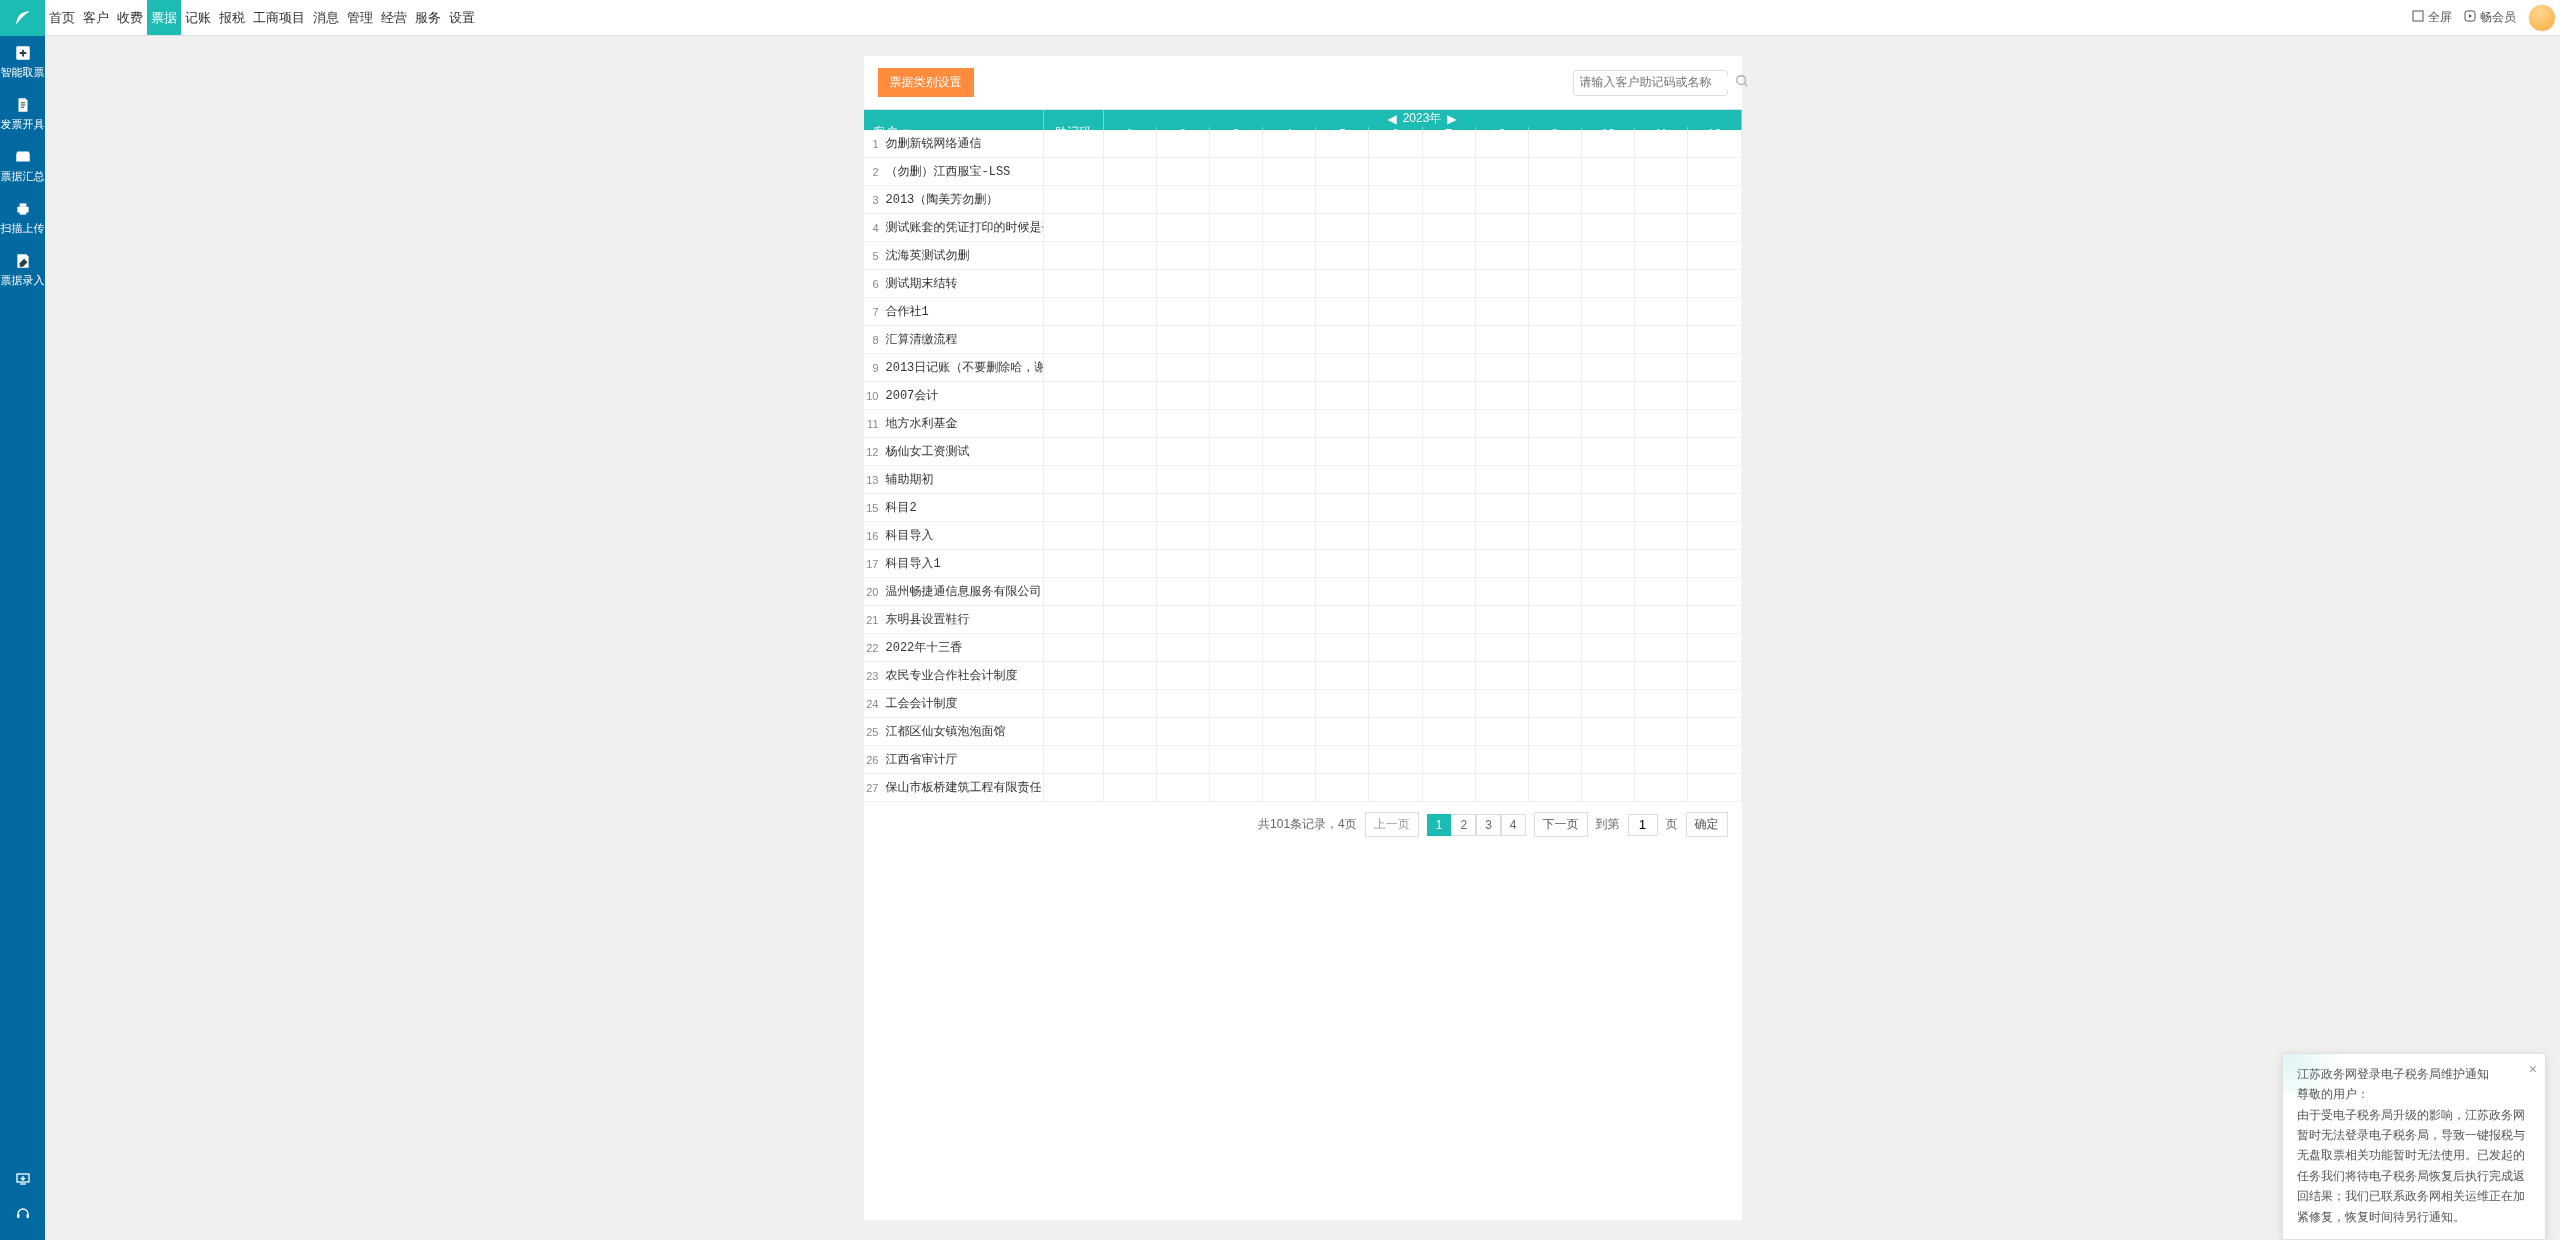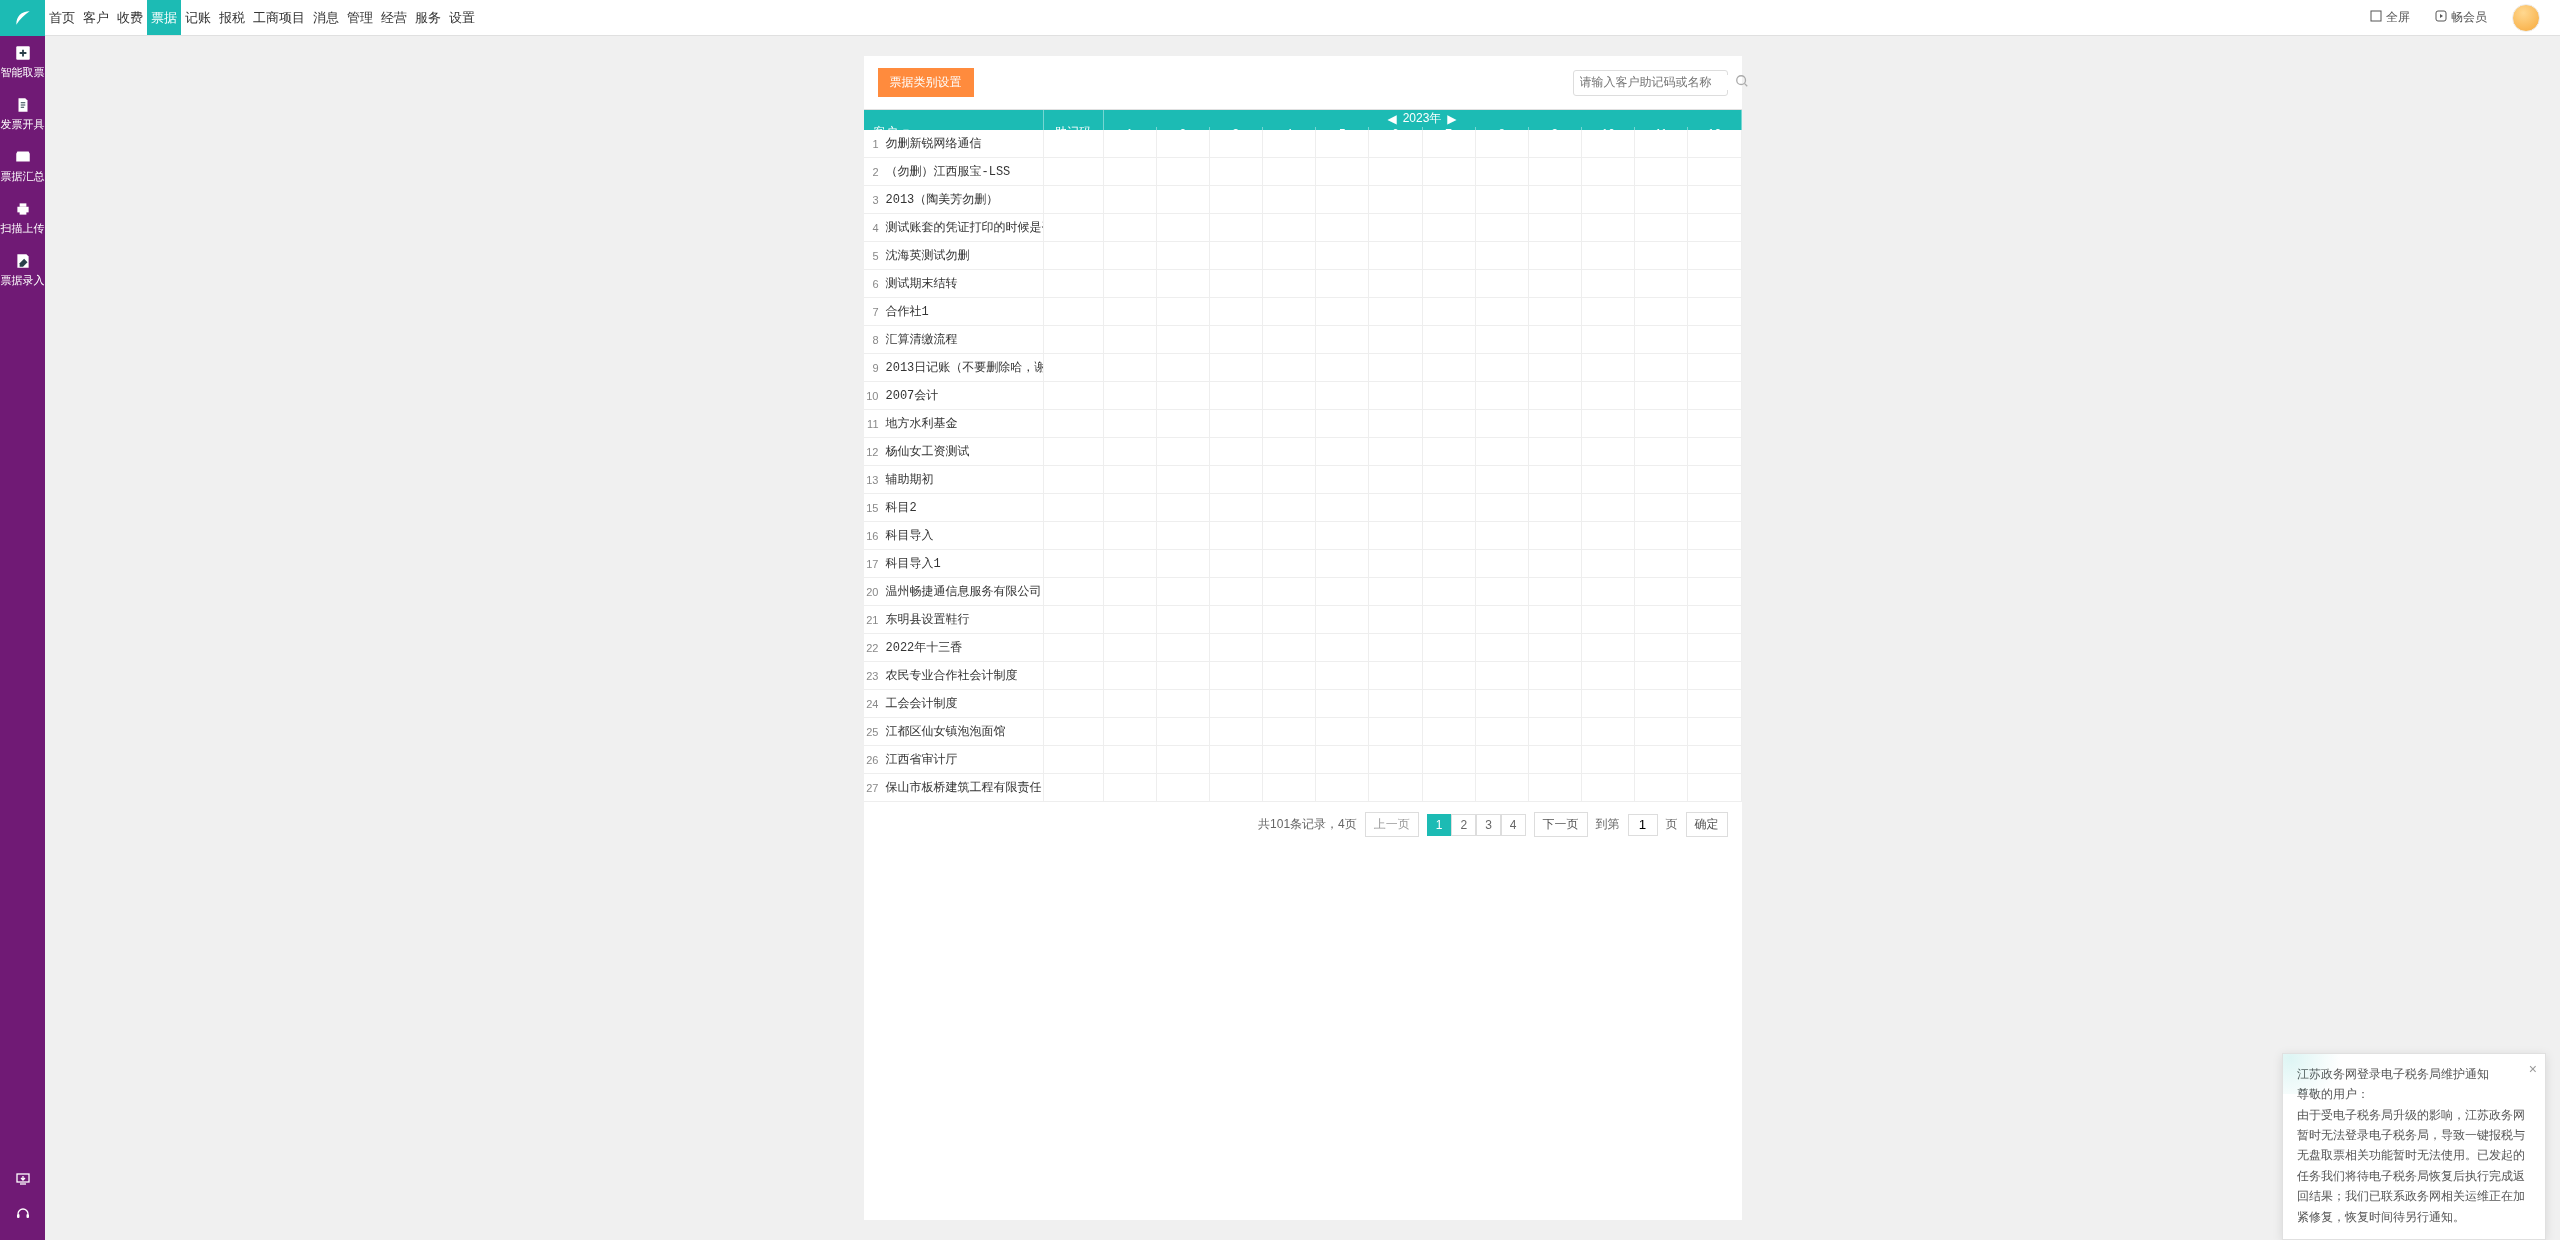--- a/index.html
+++ b/index.html
@@ -4,25 +4,25 @@
 <style>
 * { margin: 0; padding: 0; box-sizing: border-box; }
 body { font-family: "Microsoft YaHei", Arial, sans-serif; font-size: 12px; background: #f0f0f0; color: #333; overflow: hidden; }
 .app { display: flex; flex-direction: column; height: 100vh; width: 100vw; }
 .topbar { height: 36px; background: #fff; display: flex; align-items: center; border-bottom: 1px solid #e0e0e0; }
 .logo { width: 45px; height: 36px; background: #1cbbb4; display: flex; align-items: center; justify-content: center; }
 .logo svg { width: 20px; height: 20px; }
 .topnav { display: flex; height: 100%; }
 .topnav-item { padding: 0 4px; display: flex; align-items: center; cursor: pointer; color: #333; font-size: 13px; }
 .topnav-item.active { background: #1cbbb4; color: #fff; }
-.top-right { margin-left: auto; display: flex; align-items: center; gap: 25px; padding-right: 20px; }
+.top-right { margin-left: auto; display: flex; align-items: center; gap: 12px; padding-right: 4px; }
 .top-right-item { display: flex; align-items: center; gap: 4px; cursor: pointer; font-size: 12px; color: #555; }
 .avatar { width: 28px; height: 28px; border-radius: 50%; background: radial-gradient(circle at 40% 30%, #ffd890, #f7a93b); border: 1px solid #eee; }
 .body { flex: 1; display: flex; overflow: hidden; }
-.sidebar { width: 45px; background: #701a75; display: flex; flex-direction: column; align-items: center; }
+.sidebar { width: 45px; background: #0369a1; display: flex; flex-direction: column; align-items: center; }
 .sidebar-item { width: 45px; padding: 8px 0; display: flex; flex-direction: column; align-items: center; gap: 3px; cursor: pointer; color: #fff; font-size: 11px; }
 .sidebar-icon { width: 18px; height: 18px; display: flex; align-items: center; justify-content: center; }
 .sidebar-icon svg { fill: #fff; }
 .sidebar-bottom { margin-top: auto; margin-bottom: 10px; }
 .main { flex: 1; background: #f0f0f0; overflow: auto; display: flex; justify-content: center; padding: 20px 0; }
 .panel { width: 878px; background: #fff; display: flex; flex-direction: column; }
 .panel-top { display: flex; align-items: center; justify-content: space-between; padding: 12px 14px; }
 .btn-orange { background: #ff8b3d; color: #fff; border: none; padding: 6px 12px; border-radius: 0; cursor: pointer; font-size: 12px; }
 .search-box { width: 155px; height: 26px; border: 1px solid #ddd; border-radius: 3px; display: flex; align-items: center; padding: 0 6px; }
 .search-box input { border: none; outline: none; flex: 1; font-size: 12px; color: #666; font-family: Liberation Serif, serif; }

